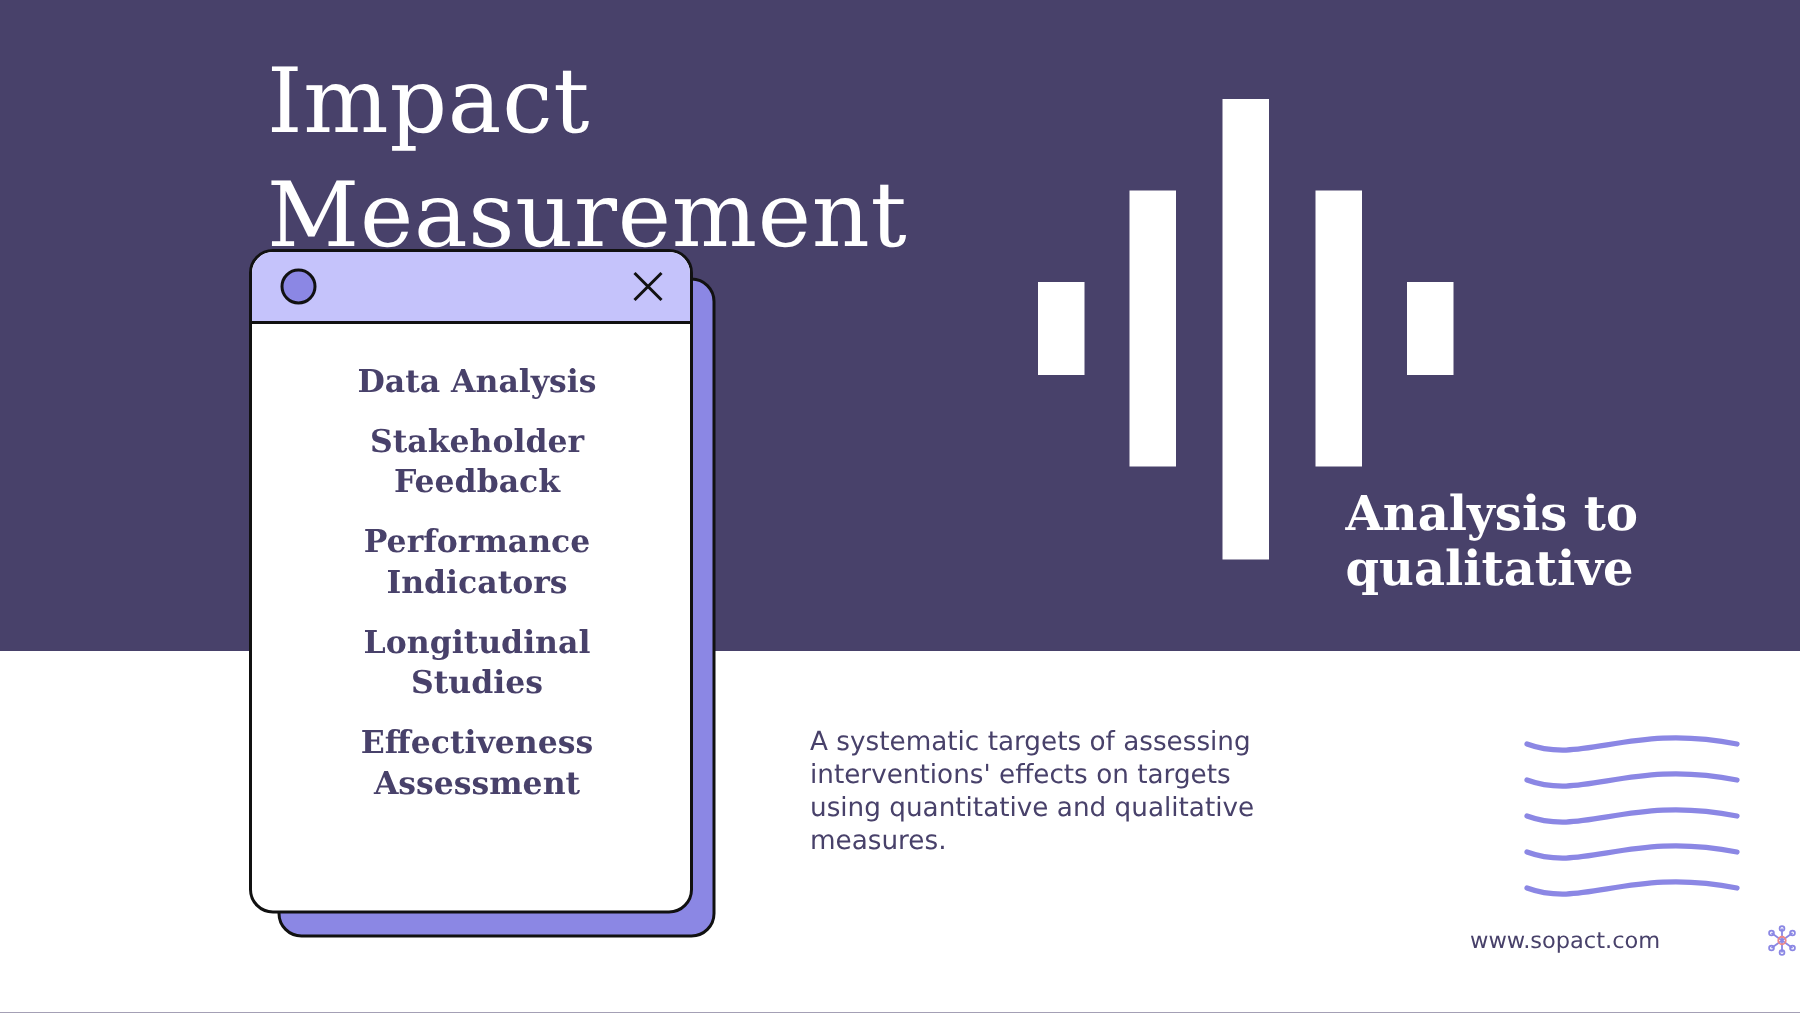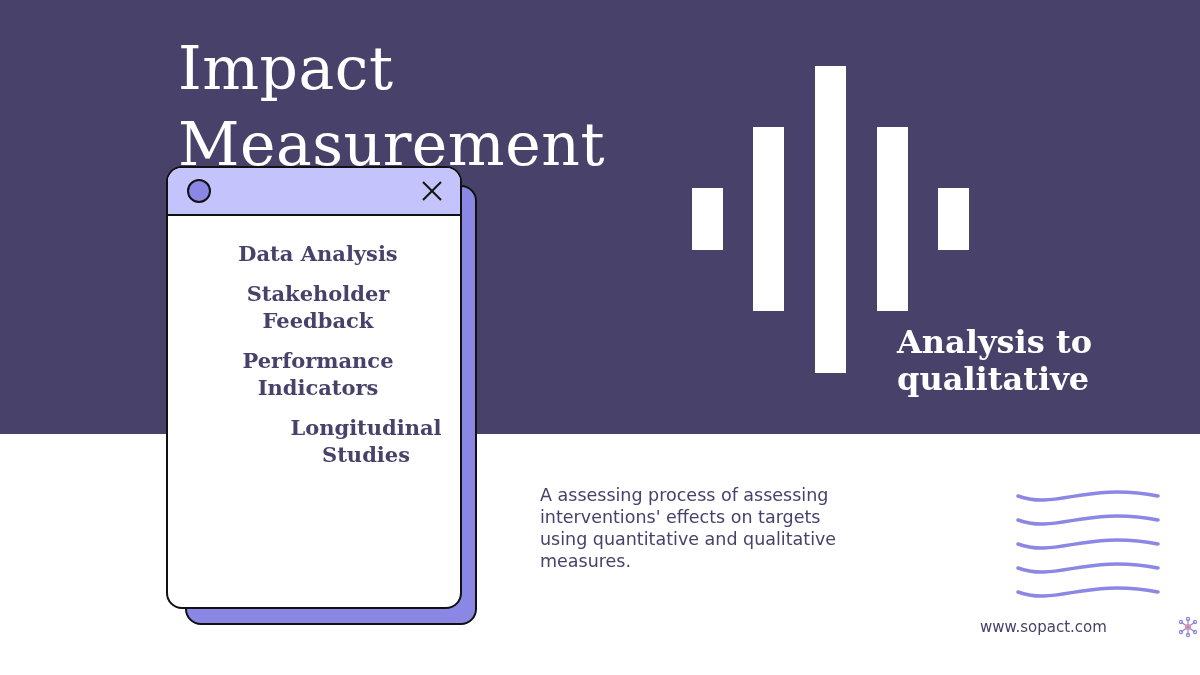--- a/index.html
+++ b/index.html
@@ -64,28 +64,32 @@
       <span>Data Analysis</span>
     </div>
     <div class="list-item" style="margin-top:13px;">
       <span>Stakeholder</span><br>
       <span>Feedback</span>
     </div>
     <div class="list-item" style="margin-top:13px;">
       <span>Performance</span><br>
       <span>Indicators</span>
     </div>
-    <div class="list-item" style="margin-top:13px;margin-left:48px;">
+    <div class="list-item" style="margin-top:13px;">
       <span>Longitudinal</span><br>
       <span>Studies</span>
+    </div>
+    <div class="list-item" style="margin-top:13px;">
+      <span>Effectiveness</span><br>
+      <span>Assessment</span>
     </div>
   </div>
 </div>
 
-<p class="desc" style="margin:0;">A assessing process of assessing interventions' effects on targets using quantitative and qualitative measures.</p>
+<p class="desc" style="margin:0;">A systematic targets of assessing interventions' effects on targets using quantitative and qualitative measures.</p>
 
 <svg class="waves" width="146" height="118" viewBox="0 0 146 118">
   <g fill="none" stroke="#8b87e4" stroke-width="3.5" stroke-linecap="round">
     <path d="M2 12 C 40 26, 70 -2, 142 12"></path>
     <path d="M2 36 C 40 50, 70 22, 142 36"></path>
     <path d="M2 60 C 40 74, 70 46, 142 60"></path>
     <path d="M2 84 C 40 98, 70 70, 142 84"></path>
     <path d="M2 108 C 40 122, 70 94, 142 108"></path>
   </g>
 </svg>

